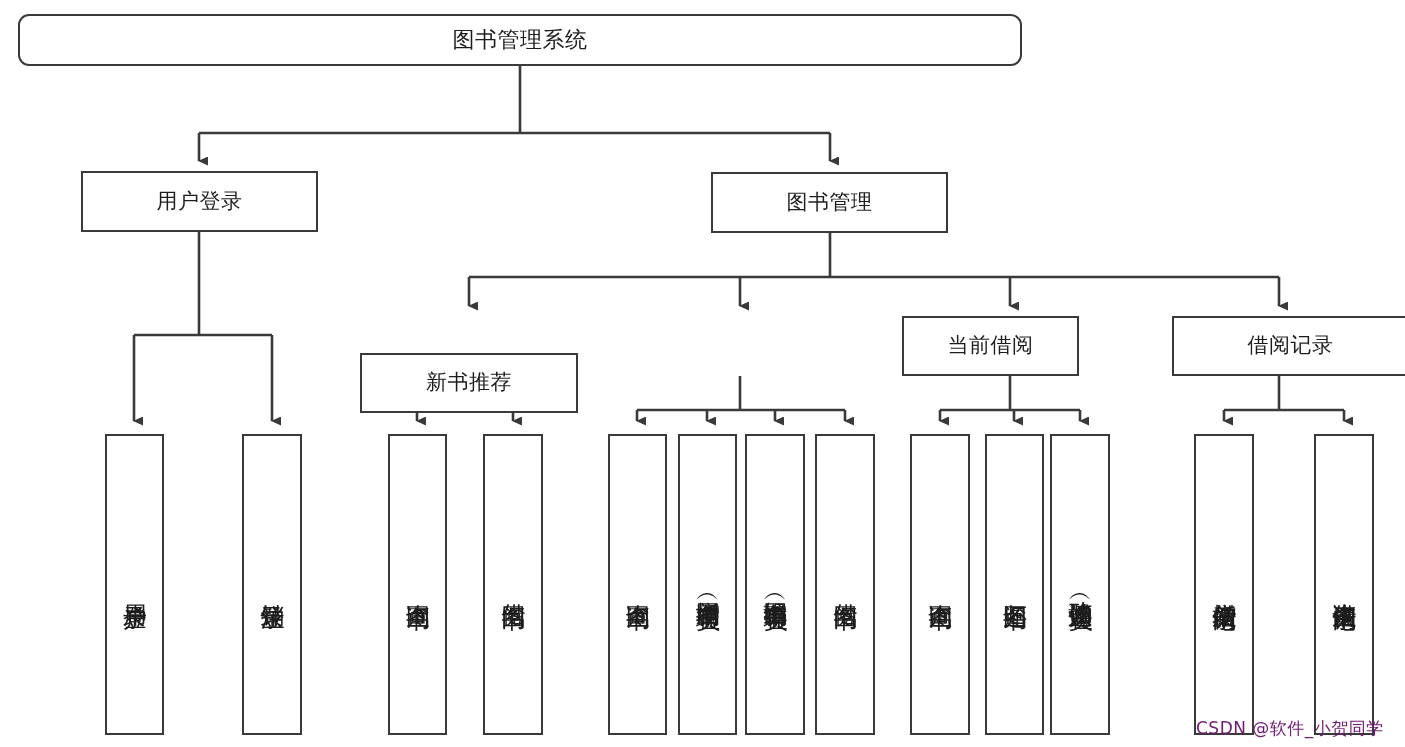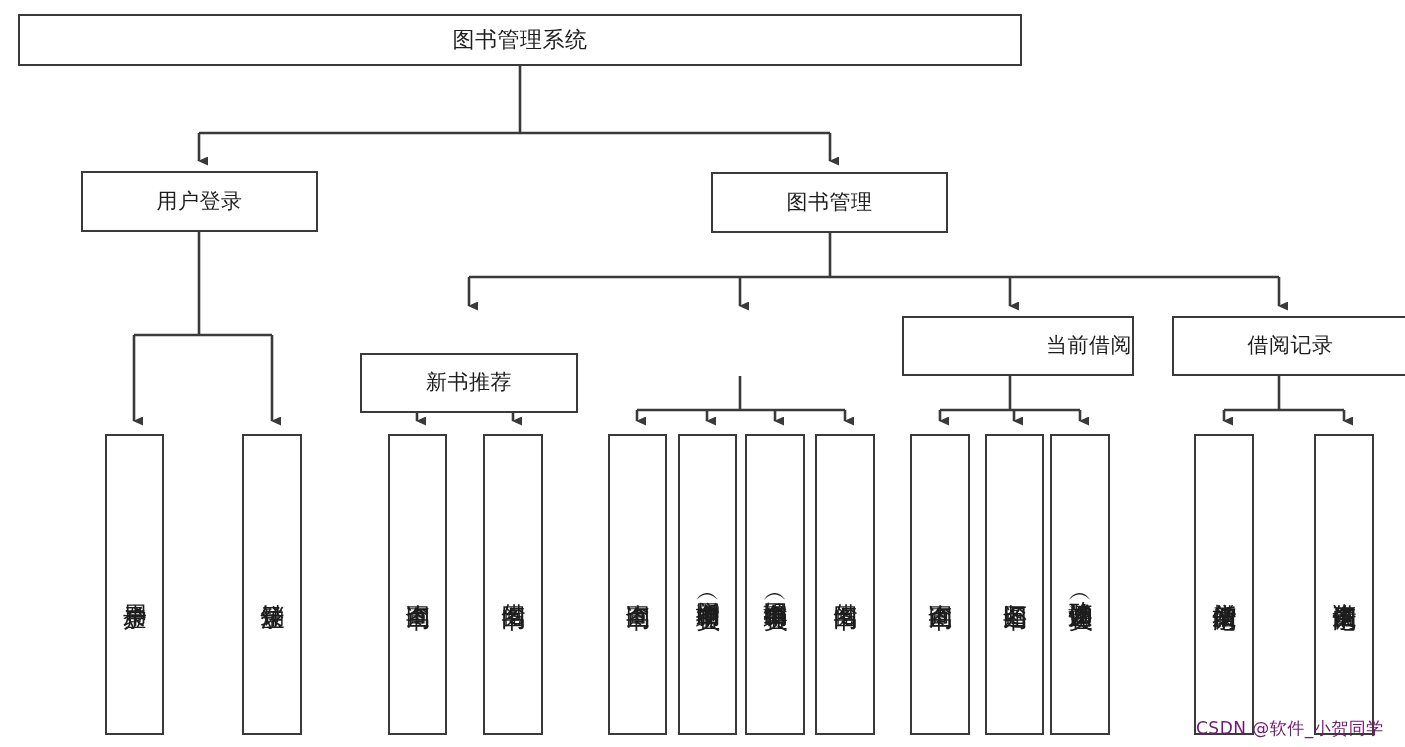--- a/index.html
+++ b/index.html
@@ -124,38 +124,38 @@
       <path d="M1014,410 L1014,421" marker-end="url(#arrowhead)"></path>
       <path d="M1080,410 L1080,421" marker-end="url(#arrowhead)"></path>
 
       <path d="M1279,376 L1279,410"></path>
       <path d="M1224,410 L1344,410"></path>
       <path d="M1224,410 L1224,421" marker-end="url(#arrowhead)"></path>
       <path d="M1344,410 L1344,421" marker-end="url(#arrowhead)"></path>
     </g>
   </svg>
 
-  <div class="node horiz root" style="left:18px; top:14px; width:1004px; height:52px;">
+  <div class="node horiz root" style="left:18px; top:14px; width:1004px; height:52px;border-radius:11px;">
     <span class="label">图书管理系统</span>
   </div>
 
   <div class="node horiz" style="left:81px; top:171px; width:237px; height:61px;">
     <span class="label">用户登录</span>
   </div>
 
   <div class="node horiz" style="left:711px; top:172px; width:237px; height:61px;">
     <span class="label">图书管理</span>
   </div>
 
   <div class="node horiz" style="left:360px; top:316px; width:218px; height:60px;margin-top:37px;">
     <span class="label">新书推荐</span>
   </div>
 
 
-  <div class="node horiz" style="left:902px; top:316px; width:232px; height:60px;justify-content:flex-end;">
+  <div class="node horiz" style="left:902px; top:316px; width:177px; height:60px;">
     <span class="label">当前借阅</span>
   </div>
 
   <div class="node horiz" style="left:1172px; top:316px; width:237px; height:60px;">
     <span class="label">借阅记录</span>
   </div>
 
   <div class="node vert" style="left:105px; top:434px; width:59px; height:301px;">
     <span class="label">用户登录</span>
   </div>

